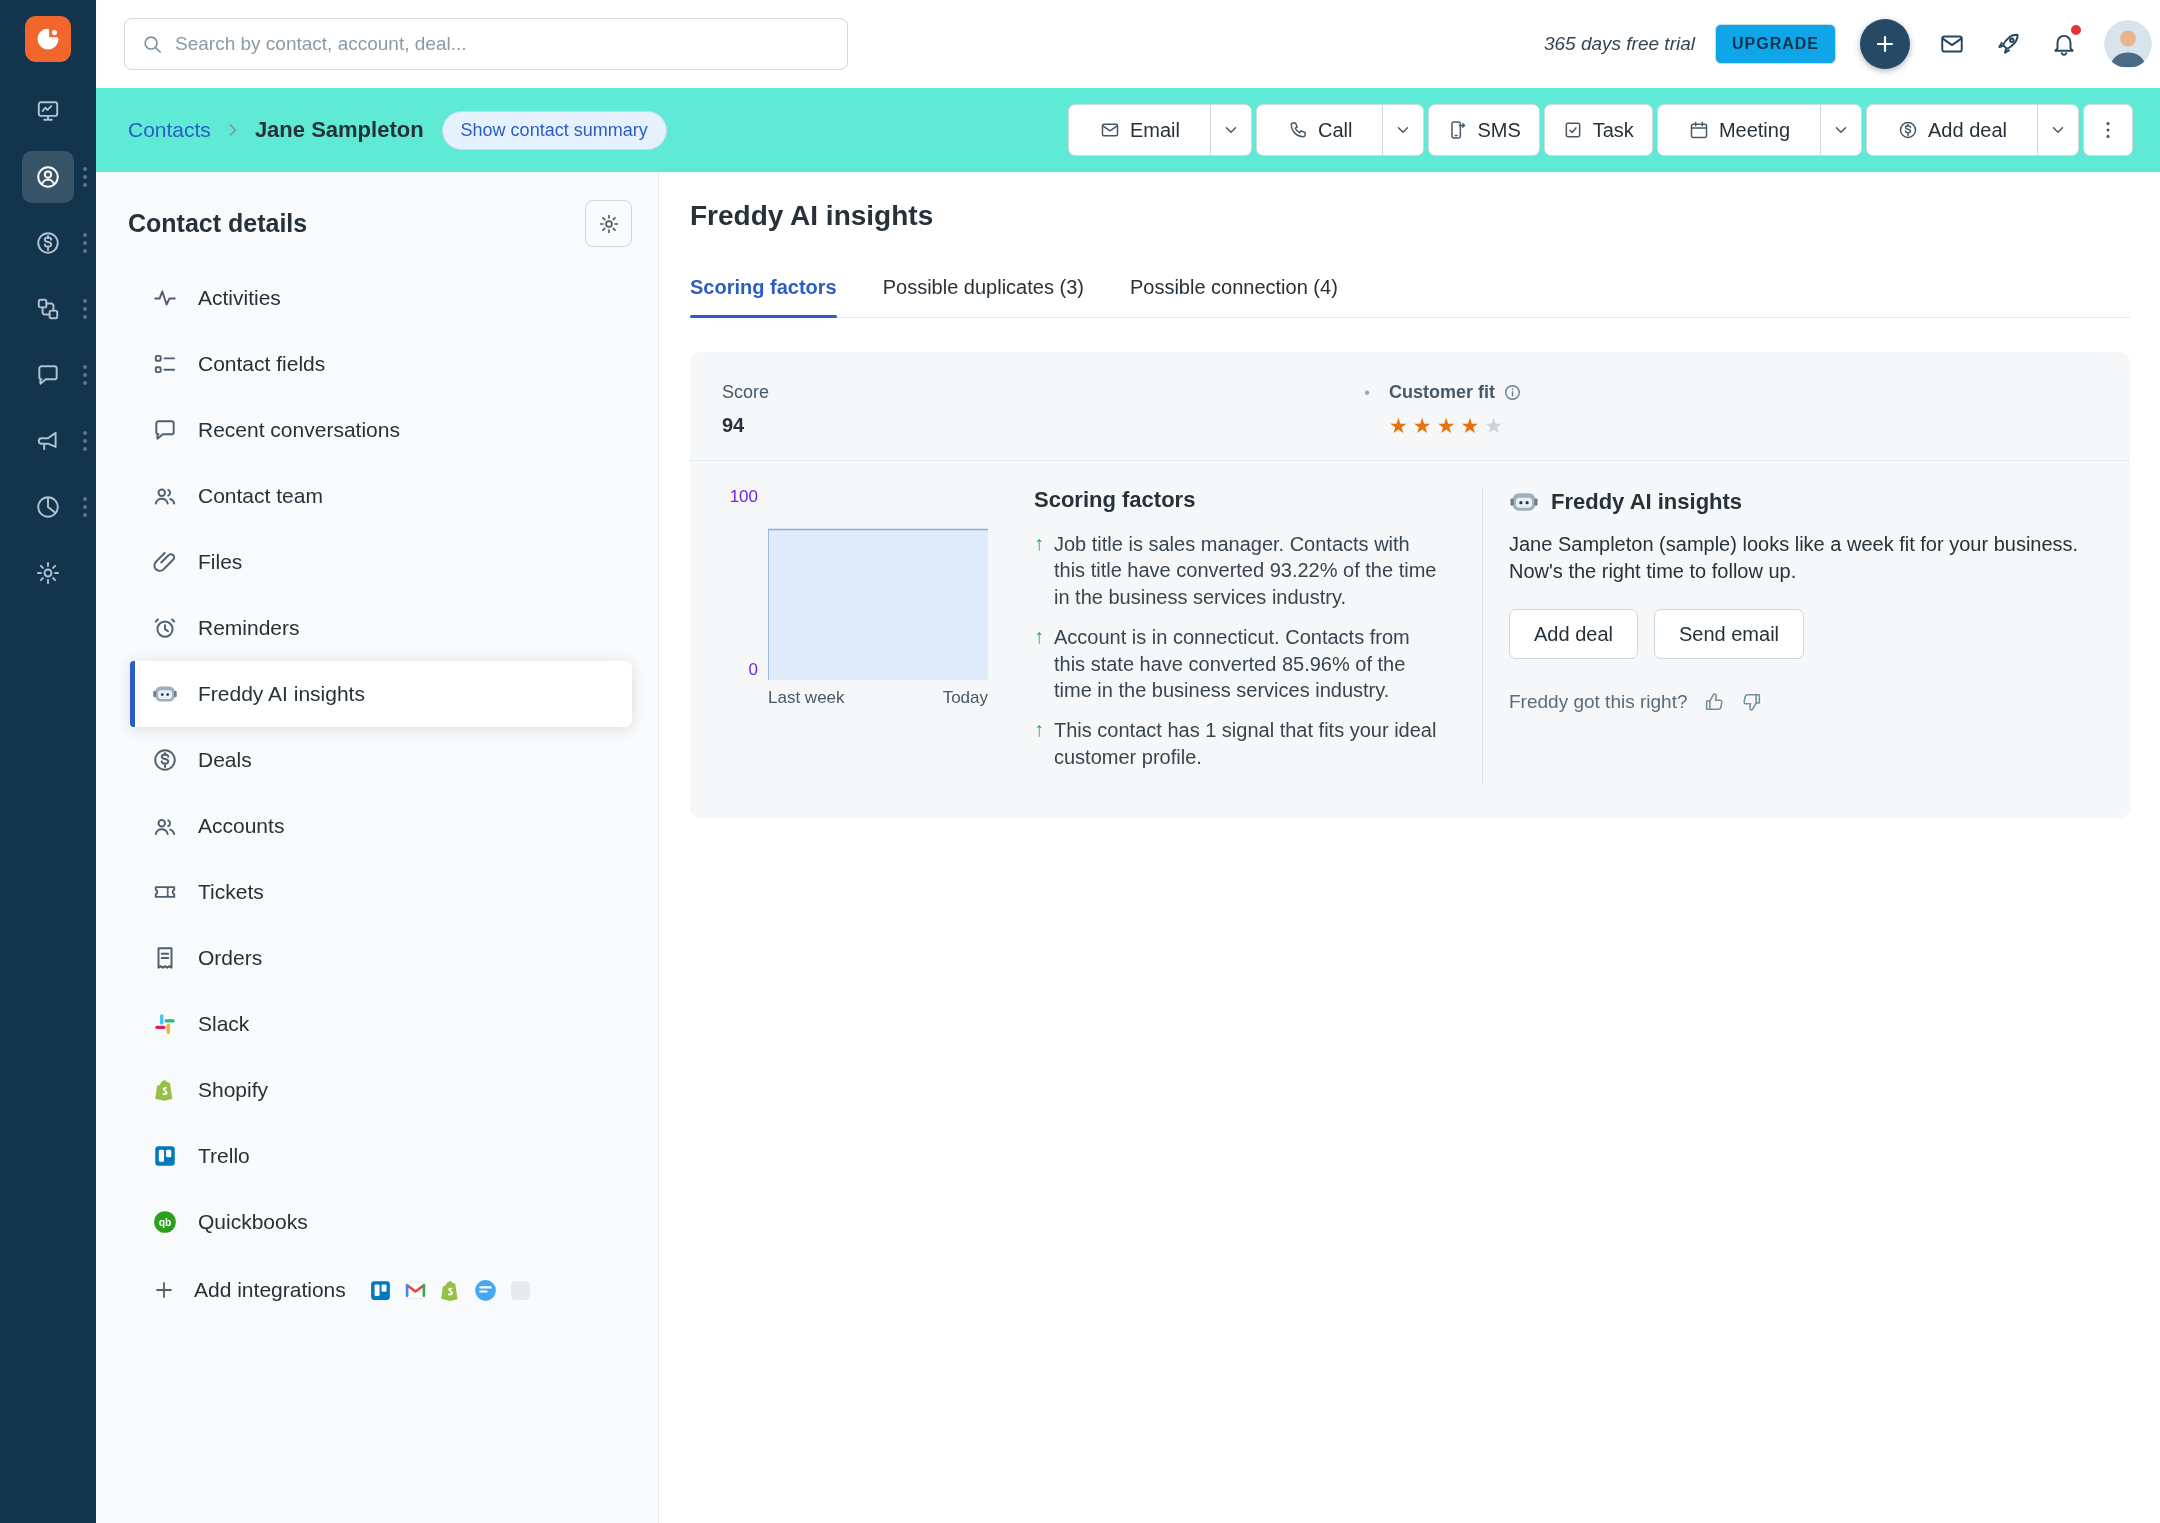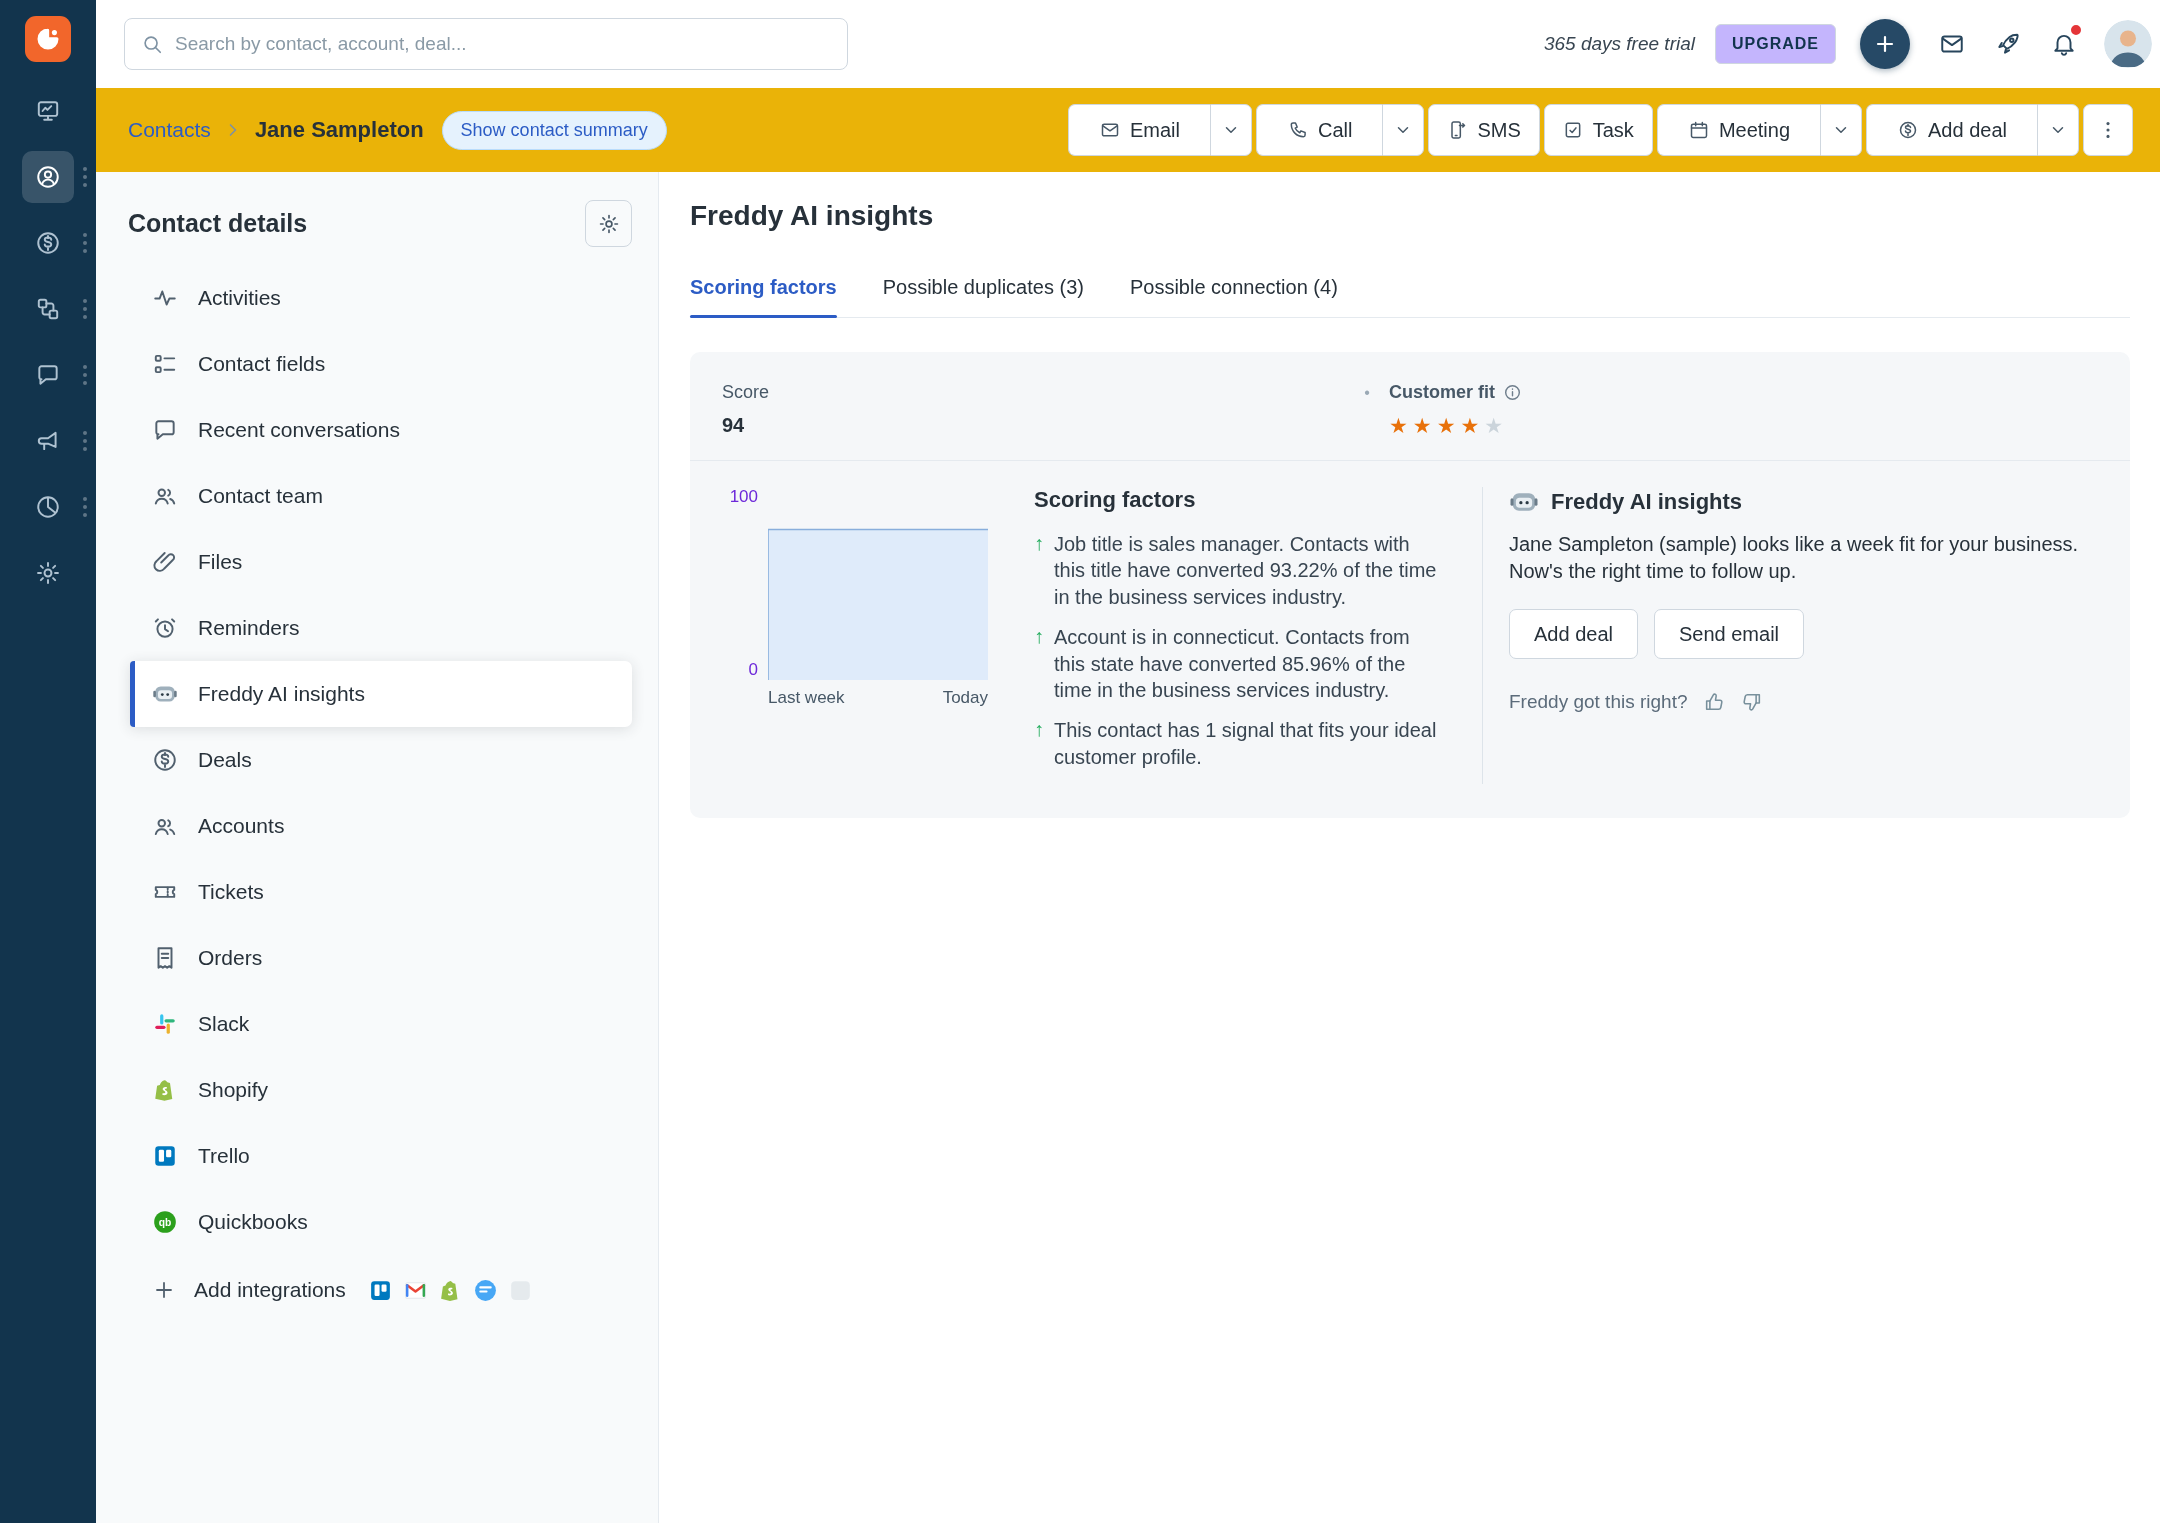--- a/index.html
+++ b/index.html
@@ -22,28 +22,28 @@
 
   
   .col { flex:1; display:flex; flex-direction:column; min-width:0; }
 
   .topbar { height:88px; flex:none; display:flex; align-items:center; padding:0 8px 0 28px; background:#fff; }
   .search { width:724px; height:52px; border:1px solid #CFD7DF; border-radius:8px; display:flex; align-items:center; gap:12px; padding:0 16px; color:#7E92A3; background:#fff; }
   .search input { border:0; outline:0; flex:1; font-size:19px; font-family:inherit; color:#27313A; background:transparent; }
   .search input::placeholder { color:#8A9AA6; }
   .top-spacer { flex:1; }
   .trial { font-style:italic; color:#384551; font-size:19px; margin-right:20px; white-space:nowrap; }
-  .upgrade { border:1px solid #CFD7DF; border-radius:6px; padding:10px 16px; font-size:16px; font-weight:700; letter-spacing:1px; color:#12344D; background:#c4b5fd; margin-right:24px; cursor:pointer; font-family:inherit; }
+  .upgrade { border:1px solid #CFD7DF; border-radius:6px; padding:10px 16px; font-size:16px; font-weight:700; letter-spacing:1px; color:#12344D; background:#0ea5e9; margin-right:24px; cursor:pointer; font-family:inherit; }
   .plus-btn { width:50px; height:50px; border-radius:50%; border:0; background:#264966; color:#fff; display:flex; align-items:center; justify-content:center; margin-right:18px; box-shadow:0 2px 6px rgba(18,52,77,.35); cursor:pointer; }
   .top-ic { width:48px; height:48px; display:flex; align-items:center; justify-content:center; color:#27455C; position:relative; background:none; border:0; cursor:pointer; margin-right:8px; }
   .red-dot { position:absolute; top:3px; right:5px; width:14px; height:14px; background:#E43538; border:2.5px solid #fff; border-radius:50%; }
   .avatar { width:48px; height:48px; border-radius:50%; overflow:hidden; flex:none; margin-left:8px; cursor:pointer; }
 
   
-  .chead { height:84px; flex:none; display:flex; align-items:center; padding:0 27px 0 32px; background:#eab308; }
+  .chead { height:84px; flex:none; display:flex; align-items:center; padding:0 27px 0 32px; background:#5eead4; }
   .crumb-link { color:#2C5CC5; font-size:21px; text-decoration:none; cursor:pointer; }
   .crumb-sep { color:#7E92A3; margin:0 12px; display:flex; }
   .contact-name { font-size:22px; font-weight:700; color:#27313A; }
   .pill { margin-left:18px; background:#E5F2FD; border:1px solid #B9DCFB; color:#2C5CC5; font-size:18px; padding:8px 18px; border-radius:999px; cursor:pointer; font-family:inherit; white-space:nowrap; }
   .actions { margin-left:auto; display:flex; align-items:center; gap:4px; }
   .btn-group { display:flex; }
   .btn { height:52px; background:#fff; border:1px solid #CFD7DF; display:flex; align-items:center; gap:10px; padding:0 18px; font-size:20px; color:#27313A; border-radius:7px; cursor:pointer; font-family:inherit; white-space:nowrap; }
   .btn .bic { color:#475867; }
   .btn-group .main { border-radius:7px 0 0 7px; border-right:0; }
   .btn-group .caret { width:42px; padding:0; justify-content:center; border-radius:0 7px 7px 0; color:#475867; }

